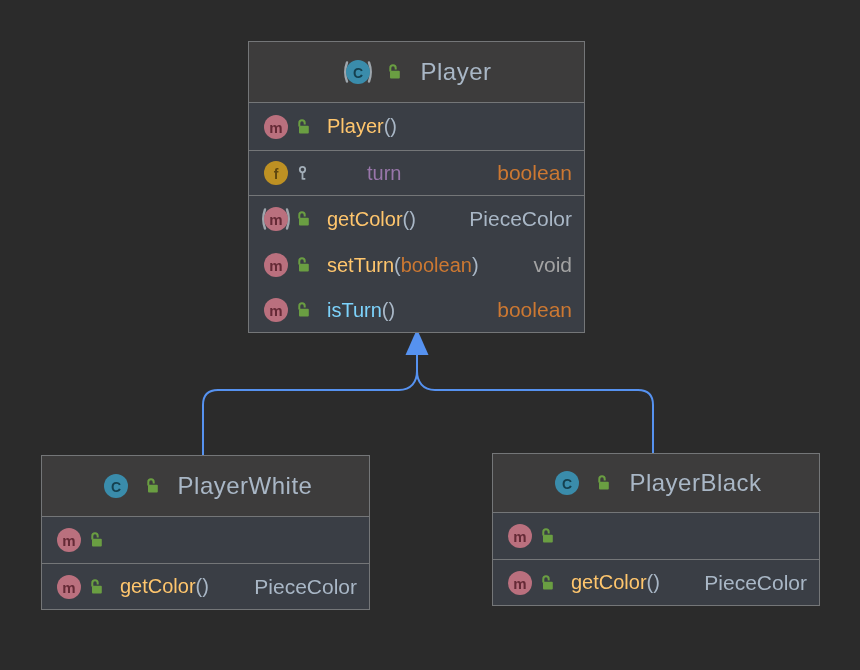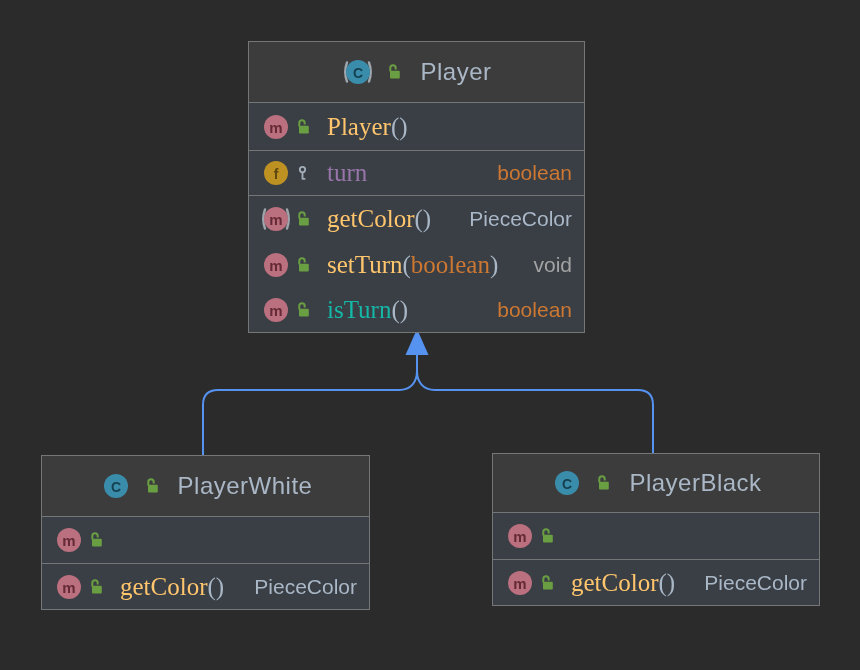--- a/index.html
+++ b/index.html
@@ -18,21 +18,21 @@
     display:flex;align-items:center;justify-content:center;
     background:#3D3C3C;
   }
   .node-header .icon-cell{margin-right:9px;}
   .node-header .vis-cell{margin-right:2px;}
   .node-title{font-size:24px;color:#A9B7C6;margin-left:12px;letter-spacing:0.5px;}
   .compartment{border-top:1px solid #747678;}
   .member-row{display:flex;align-items:center;padding:0 12px 0 10px;}
   .icon-cell{width:34px;flex:0 0 34px;display:flex;align-items:center;justify-content:center;}
   .vis-cell{width:20px;flex:0 0 20px;display:flex;align-items:center;justify-content:flex-start;margin-left:2px;}
-  .member-label{margin-left:12px;font-size:25px;white-space:pre;font-family:Liberation Serif, serif;}
+  .member-label{margin-left:12px;font-size:20px;white-space:pre;}
   .member-type{margin-left:auto;font-size:21px;padding-left:14px;}
   svg{display:block;}
 </style>
 </head>
 <body>
 
 <div class="canvas">
   <svg id="edges" width="860" height="670" viewBox="0 0 860 670">
       <path d="M417,354 L417,371 C417,382 411,390 399,390 L218,390 Q203,390 203,405 L203,456" fill="none" stroke="#5692F0" stroke-width="2"></path>
       <path d="M417,354 L417,371 C417,382 423,390 435,390 L638,390 Q653,390 653,405 L653,453" fill="none" stroke="#5692F0" stroke-width="2"></path>
@@ -81,21 +81,21 @@
                 <circle cx="13" cy="13" r="12" fill="#BE9123"></circle>
                 <text x="13" y="13.5" text-anchor="middle" dominant-baseline="central" font-family="Liberation Sans, DejaVu Sans, sans-serif" font-size="14" font-weight="bold" fill="#5F4710">f</text>
               </svg>
             </span>
             <span class="vis-cell">
               <svg width="15" height="17" viewBox="0 0 15 17">
     <circle cx="7.5" cy="4.6" r="2.7" fill="none" stroke="#A3AEB8" stroke-width="1.8"></circle>
     <path d="M7.5 7.3 V14.6 M7.5 13.8 H10.3" fill="none" stroke="#A3AEB8" stroke-width="1.8"></path>
               </svg>
             </span>
-            <span class="member-label"><span style="color: rgb(152, 118, 170);">turn</span></span>
+            <span class="member-label"><span style="color: rgb(152, 118, 170); margin-left: 40px;">turn</span></span>
             <span class="member-type" style="color: rgb(204, 120, 50);">boolean</span>
           </div>
         </div>
         <div class="compartment">
           <div class="member-row" style="height: 46px;">
             <span class="icon-cell">
               <svg width="34" height="26" viewBox="0 0 34 26">
                 <path d="M6 3.5 Q2.5 13 6 22.5" fill="none" stroke="#9EA6AD" stroke-width="2.4" stroke-linecap="round"></path>
                 <path d="M28 3.5 Q31.5 13 28 22.5" fill="none" stroke="#9EA6AD" stroke-width="2.4" stroke-linecap="round"></path>
                 <circle cx="17" cy="13" r="12" fill="#BA707E"></circle>
@@ -133,21 +133,21 @@
                 <circle cx="13" cy="13" r="12" fill="#BA707E"></circle>
                 <text x="13" y="13.5" text-anchor="middle" dominant-baseline="central" font-family="Liberation Sans, DejaVu Sans, sans-serif" font-size="15" font-weight="bold" fill="#652A36">m</text>
               </svg>
             </span>
             <span class="vis-cell">
               <svg width="17" height="18" viewBox="0 0 17 18">
     <path d="M4.3 8.4 V4.9 Q4.3 2.2 7 2.2 Q9.7 2.2 9.7 4.9 V6.5" fill="none" stroke="#6A9E42" stroke-width="2"></path>
     <rect x="4" y="7.8" width="9.8" height="7.8" rx="1" fill="#6A9E42"></rect>
               </svg>
             </span>
-            <span class="member-label"><span style="color: #14b8a6;">isTurn</span><span style="color: rgb(169, 183, 198);">()</span></span>
+            <span class="member-label"><span style="color: #7dd3fc;">isTurn</span><span style="color: rgb(169, 183, 198);">()</span></span>
             <span class="member-type" style="color: rgb(204, 120, 50);">boolean</span>
           </div>
         </div>
       </div>
       <div class="class-node" style="left: 41px; top: 455px; width: 329px;">
         <div class="node-header" style="height: 60px;">
           <span class="icon-cell">
             <svg width="26" height="26" viewBox="0 0 26 26">
               <circle cx="13" cy="13" r="12" fill="#3A8CAB"></circle>
               <text x="13" y="13.5" text-anchor="middle" dominant-baseline="central" font-family="Liberation Sans, DejaVu Sans, sans-serif" font-size="14" font-weight="bold" fill="#15404F">C</text>

